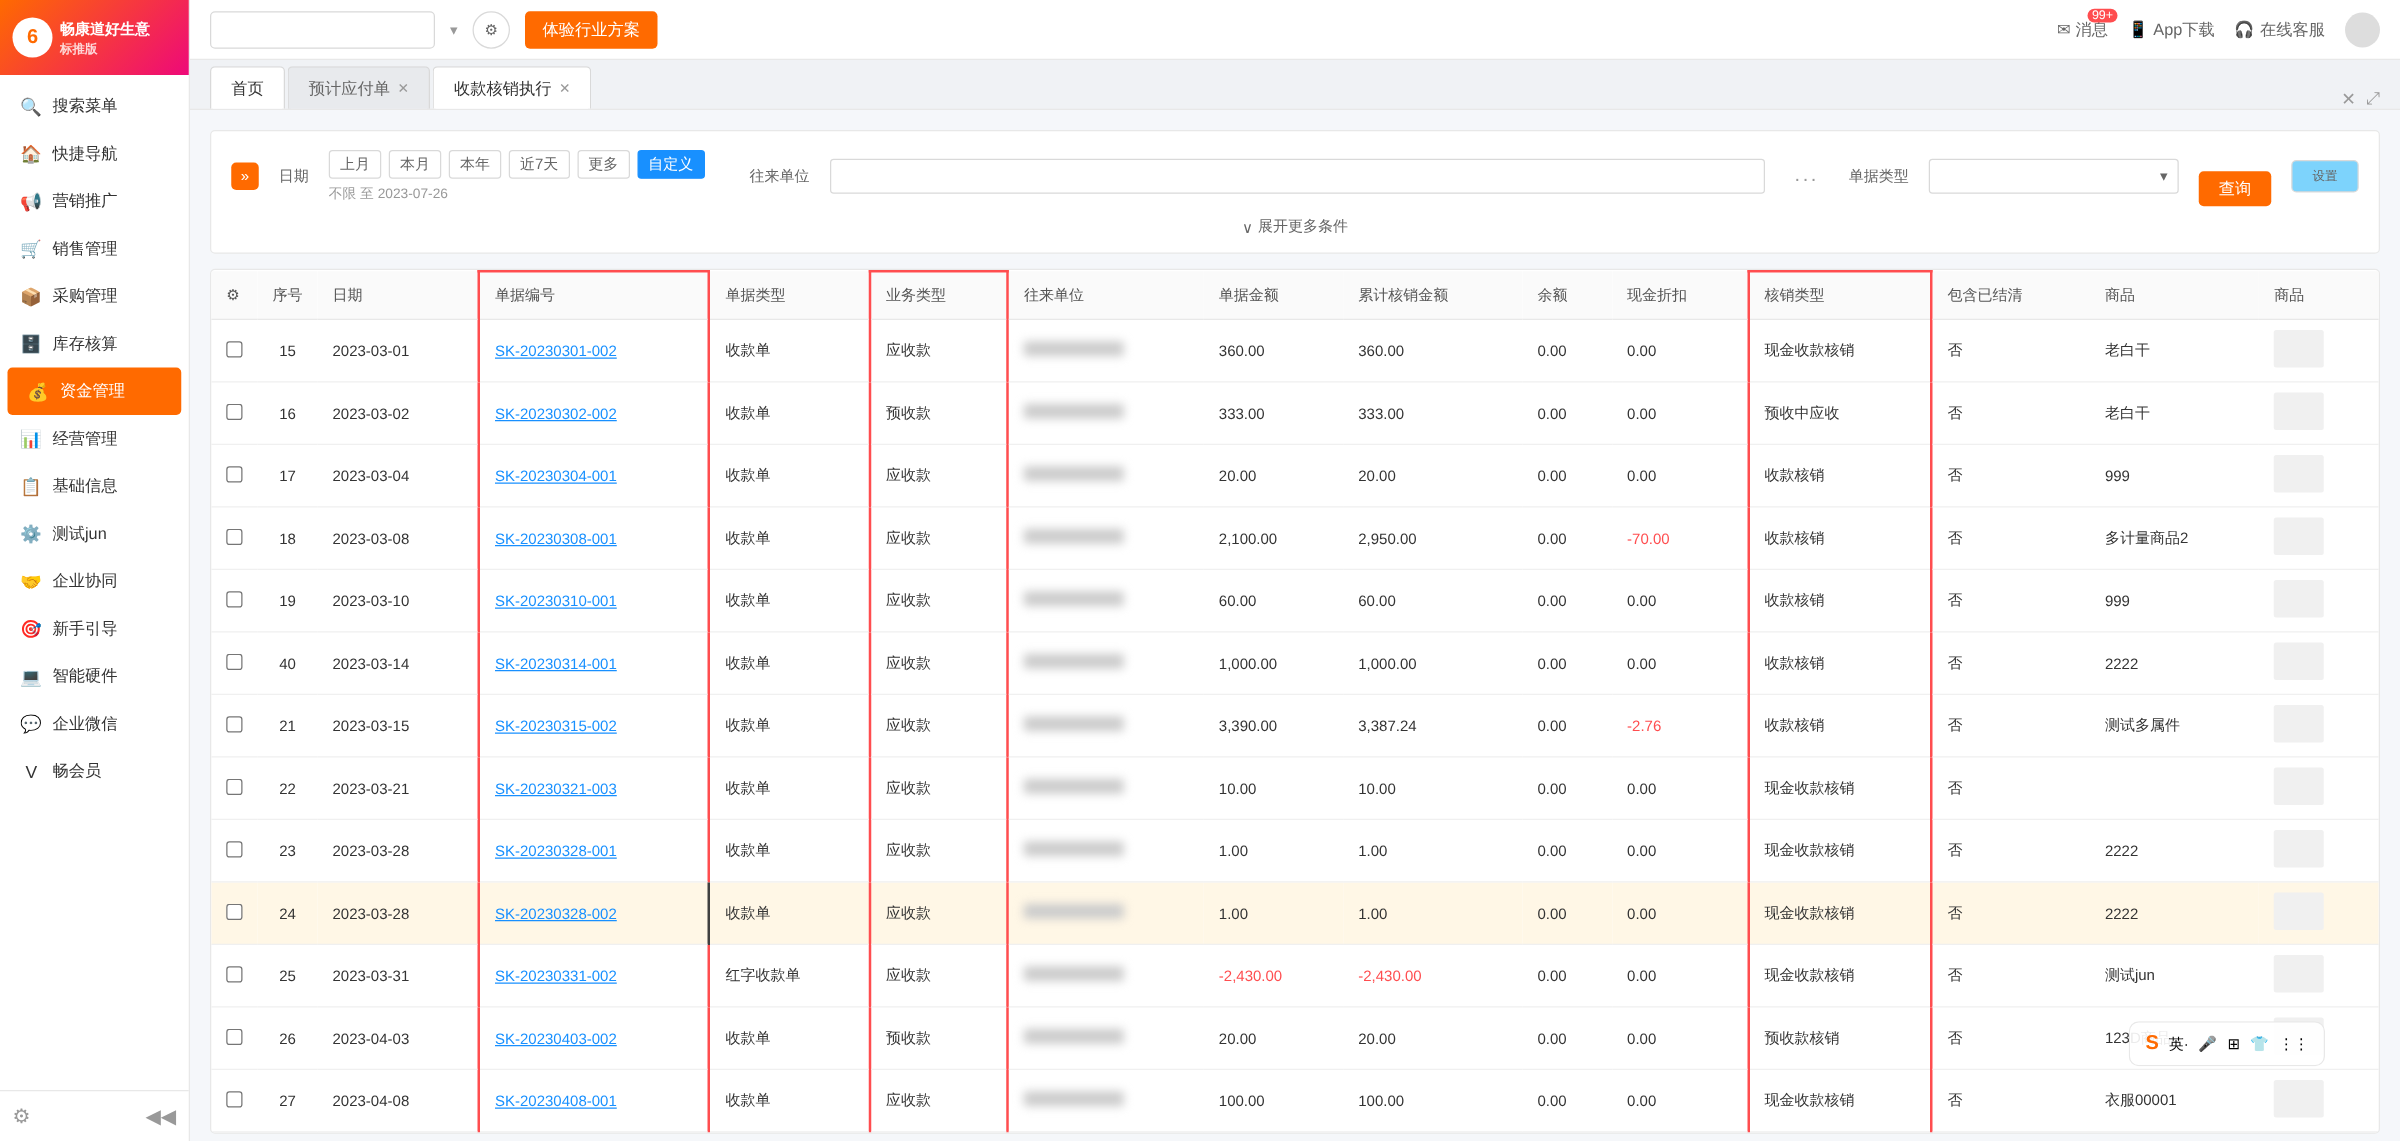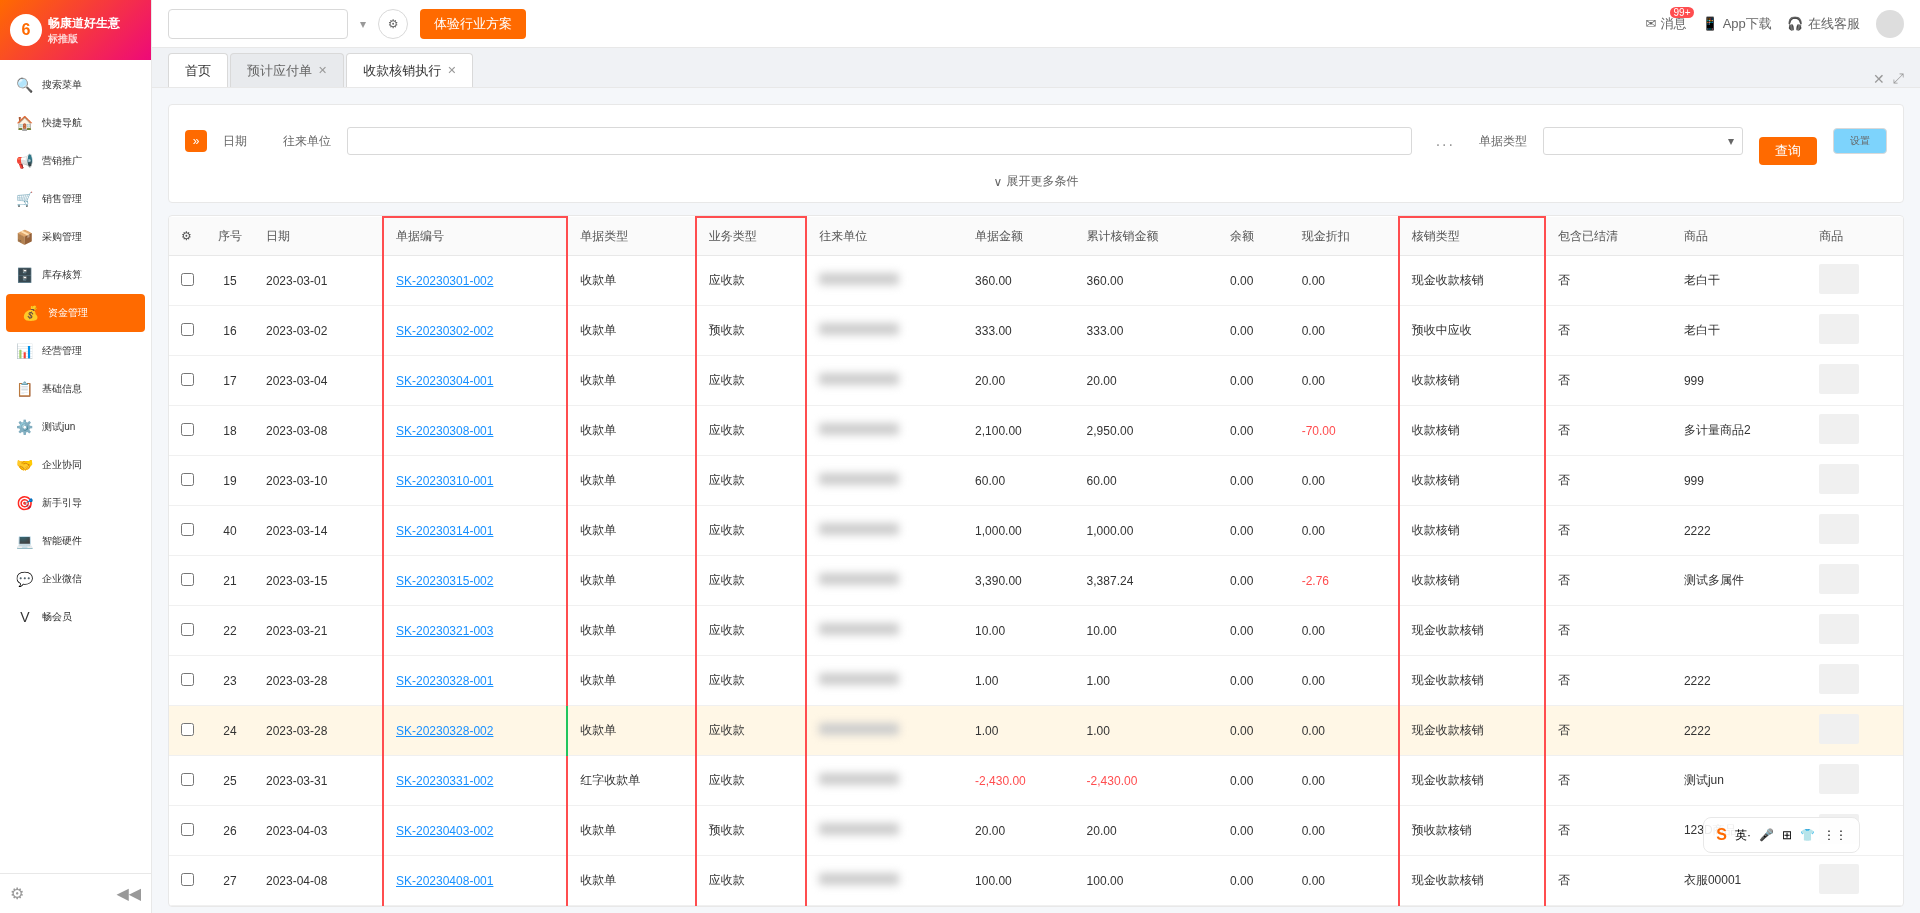--- a/index.html
+++ b/index.html
@@ -6,21 +6,21 @@
     body { font-family: 'Microsoft YaHei', Arial, sans-serif; font-size: 12px; background: #f5f5f5; display: flex; height: 913px; overflow: hidden; }
 
     
     .sidebar { width: 152px; background: #fff; border-right: 1px solid #e8e8e8; display: flex; flex-direction: column; flex-shrink: 0; }
     .sidebar-logo { background: linear-gradient(135deg, #ff6a00, #ee0979); padding: 10px; display: flex; align-items: center; gap: 6px; color: #fff; font-weight: bold; font-size: 13px; height: 60px; }
     .sidebar-logo-icon { width: 32px; height: 32px; background: #fff; border-radius: 50%; display: flex; align-items: center; justify-content: center; color: #ff6a00; font-size: 16px; font-weight: bold; }
     .sidebar-nav { flex: 1; overflow-y: auto; padding: 6px 0; }
     .sidebar-item { display: flex; align-items: center; gap: 8px; padding: 10px 16px; cursor: pointer; color: #333; transition: background 0.2s; }
     .sidebar-item.active { background: #ff6a00; color: #fff; border-radius: 4px; margin: 0 6px; }
     .sidebar-item-icon { width: 18px; height: 18px; display: flex; align-items: center; justify-content: center; font-size: 14px; }
-    .sidebar-item-label { font-size: 10px; }
+    .sidebar-item-label { font-size: 13px; }
     .sidebar-bottom { padding: 10px; display: flex; justify-content: space-between; align-items: center; border-top: 1px solid #e8e8e8; }
 
     
     .main { flex: 1; display: flex; flex-direction: column; overflow: hidden; }
 
     
     .topbar { height: 48px; background: #fff; border-bottom: 1px solid #e8e8e8; display: flex; align-items: center; padding: 0 16px; gap: 12px; flex-shrink: 0; }
     .topbar-input { flex: 0 0 180px; height: 30px; border: 1px solid #d9d9d9; border-radius: 4px; padding: 0 8px; font-size: 12px; color: #999; }
     .topbar-arrow { color: #999; font-size: 12px; cursor: pointer; }
     .topbar-gear { width: 30px; height: 30px; border-radius: 50%; border: 1px solid #d9d9d9; display: flex; align-items: center; justify-content: center; cursor: pointer; color: #666; }
@@ -209,20 +209,31 @@
 
   <div class="content">
 
 
     <div class="filter-bar">
       <div class="filter-row">
 
         <div style="background:#ff6a00;color:#fff;width:22px;height:22px;border-radius:4px;display:flex;align-items:center;justify-content:center;cursor:pointer;flex-shrink:0;">»</div>
 
         <span class="filter-label">日期</span>
+        <div style="display:flex;flex-direction:column;gap:2px;">
+          <div class="filter-date-btns">
+            <button class="date-btn">上月</button>
+            <button class="date-btn">本月</button>
+            <button class="date-btn">本年</button>
+            <button class="date-btn">近7天</button>
+            <button class="date-btn">更多</button>
+            <button class="date-btn custom">自定义</button>
+          </div>
+          <div class="date-range">不限 至 2023-07-26</div>
+        </div>
 
         <span class="filter-label" style="margin-left:20px;">往来单位</span>
         <input class="filter-input" style="width: 180px;">
 
         <span class="filter-dots" style="margin:0 8px;">...</span>
 
         <span class="filter-label">单据类型</span>
         <div class="filter-select" style="width:200px;">
           <span></span>
           <span>▾</span>
@@ -447,21 +458,21 @@
       <td>否</td>
       <td>2222</td>
       <td>
         <span style="display:inline-block;width:40px;height:30px;background:#f0f0f0;border-radius:2px;"></span>
       </td>
     </tr>
               <tr class="highlighted">
       <td class="td-center"><input type="checkbox" style=""></td>
       <td class="td-center">24</td>
       <td>2023-03-28</td>
-      <td style="border-left:2px solid #ff4d4f;border-right:2px solid #22c55e;">
+      <td style="border-left:2px solid #ff4d4f;border-right:2px solid #404040;">
         <a class="link-cell">SK-20230328-002</a>
       </td>
       <td>收款单</td>
       <td style="border-left:2px solid #ff4d4f;border-right:2px solid #ff4d4f;">应收款</td>
       <td><span class="blurred" style="background:#ccc;width:80px;height:12px;display:inline-block;border-radius:2px;"></span></td>
       <td class="">1.00</td>
       <td class="">1.00</td>
       <td>0.00</td>
       <td class="">0.00</td>
       <td style="border-left:2px solid #ff4d4f;border-right:2px solid #ff4d4f;">现金收款核销</td>

